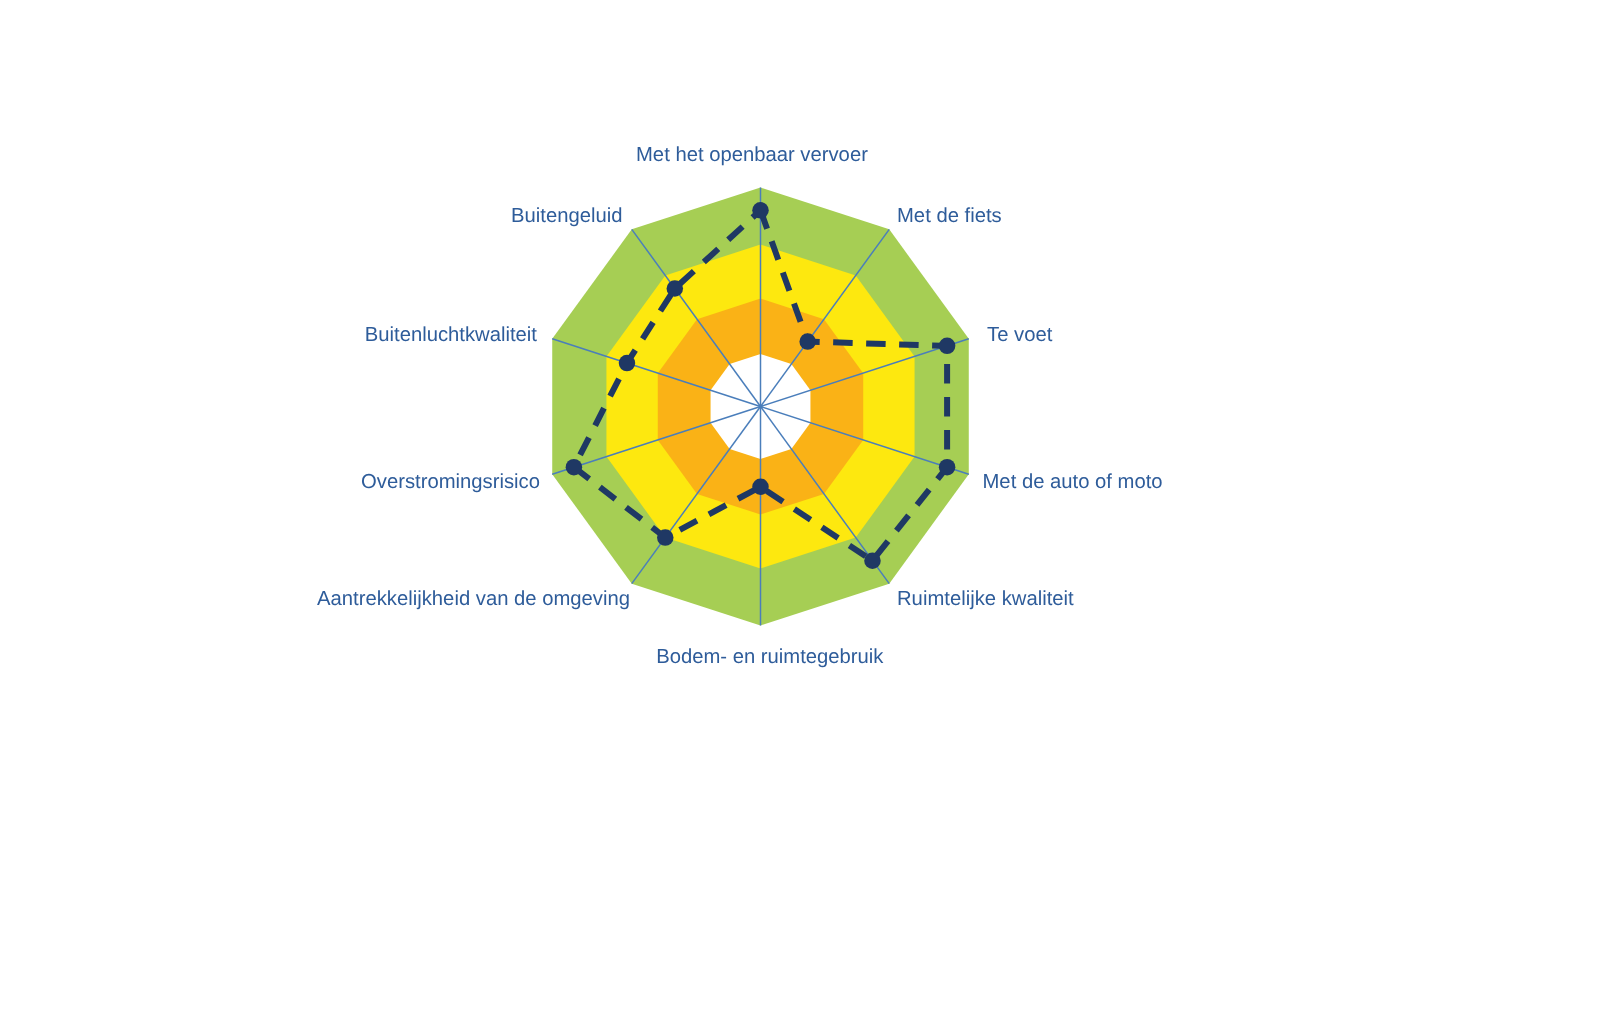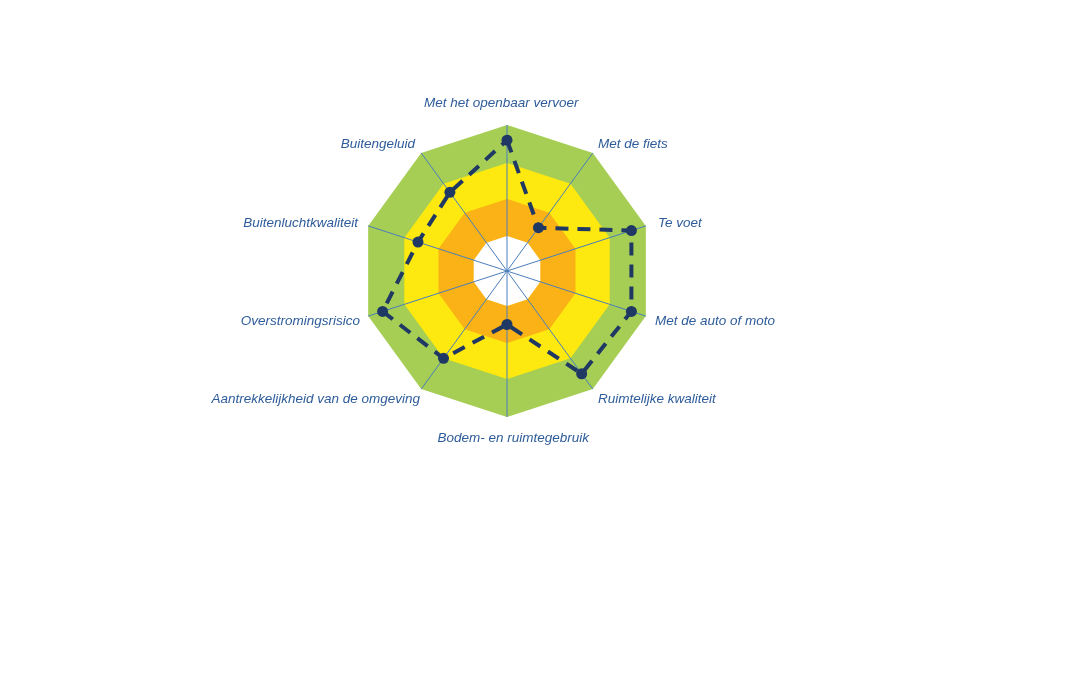--- a/index.html
+++ b/index.html
@@ -11,21 +11,20 @@
     width: 1078px;
     height: 673px;
     background: #ffffff;
     font-family: "Liberation Sans", sans-serif;
     overflow: hidden;
   }
   #chart-root {
     position: relative;
     width: 1078px;
     height: 664px;
-    font-style: italic;
   }
   #radar-svg {
     position: absolute;
     left: 0;
     top: 0;
     width: 1078px;
     height: 673px;
     display: block;
   }
   .axis-label {

